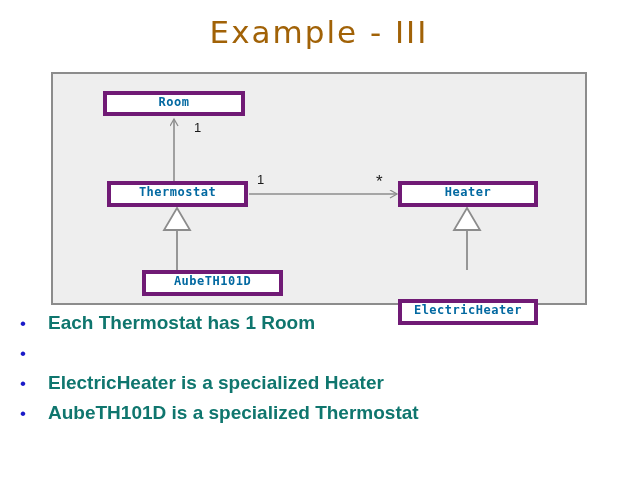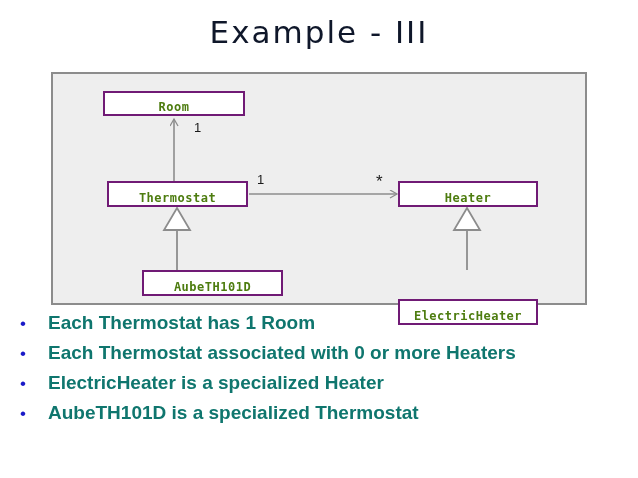--- a/index.html
+++ b/index.html
@@ -19,21 +19,21 @@
   #slide-title {
     position: absolute;
     left: 0;
     top: 14px;
     width: 638px;
     text-align: center;
     font-family: "DejaVu Sans", sans-serif;
     font-size: 31px;
     font-weight: 400;
     letter-spacing: 2px;
-    color: #0f172a;
+    color: #a16207;
     white-space: pre;
   }
 
   
   #diagram-panel {
     position: absolute;
     left: 51px;
     top: 72px;
     width: 536px;
     height: 233px;
@@ -47,29 +47,29 @@
     top: 0;
     width: 536px;
     height: 233px;
     display: block;
   }
 
   
   .uml-box {
     position: absolute;
     background: #ffffff;
-    border: 2px solid #701a75;
+    border: 4px solid #701a75;
     box-sizing: border-box;
     display: flex;
-    align-items: flex-end;
+    align-items: flex-start;
     justify-content: center;
     font-family: "DejaVu Sans Mono", monospace;
     font-size: 12px;
     font-weight: bold;
-    color: #4d7c0f;
+    color: #0369a1;
     letter-spacing: 0.5px;
     white-space: nowrap;
   }
   #box-room        { left: 50px;  top: 17px;  width: 142px; height: 25px; }
   #box-thermostat  { left: 54px;  top: 107px; width: 141px; height: 26px; }
   #box-heater      { left: 345px; top: 107px; width: 140px; height: 26px; }
   #box-aubeth101d  { left: 54px;  top: 196px; width: 141px; height: 26px; margin-left: 35px; }
   #box-electric    { left: 345px; top: 196px; width: 140px; height: 26px; margin-top: 29px; }
 
   
@@ -170,21 +170,20 @@
 
 <div id="bullet-list">
 
   <div class="bullet-row">
     <div class="bullet-marker">•</div>
     <div class="bullet-text">Each Thermostat has 1 Room</div>
   </div>
 
   <div class="bullet-row">
     <div class="bullet-marker">•</div>
-    <div class="bullet-text">Each Thermostat associated with 0 or more Heaters</div>
   </div>
 
   <div class="bullet-row">
     <div class="bullet-marker">•</div>
     <div class="bullet-text">ElectricHeater is a specialized Heater</div>
   </div>
 
   <div class="bullet-row">
     <div class="bullet-marker">•</div>
     <div class="bullet-text">AubeTH101D is a specialized Thermostat</div>

